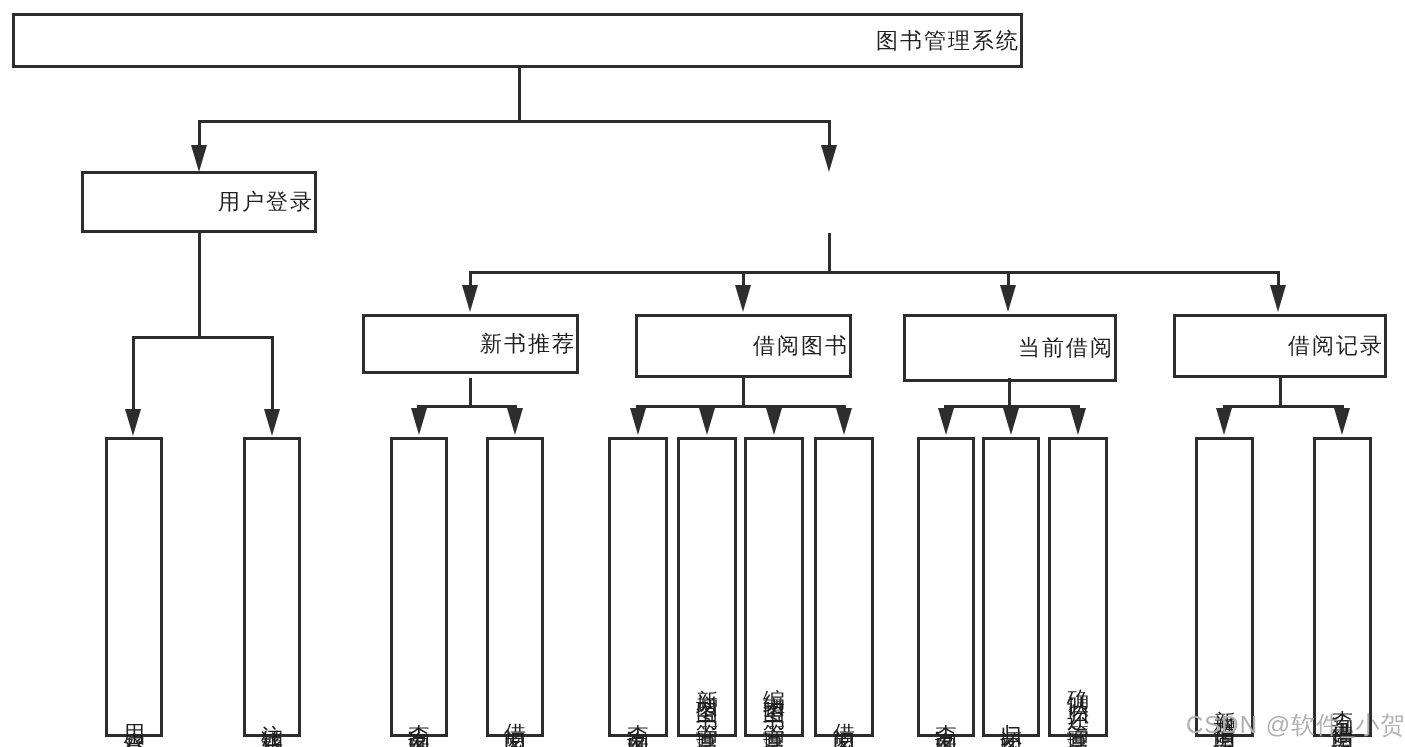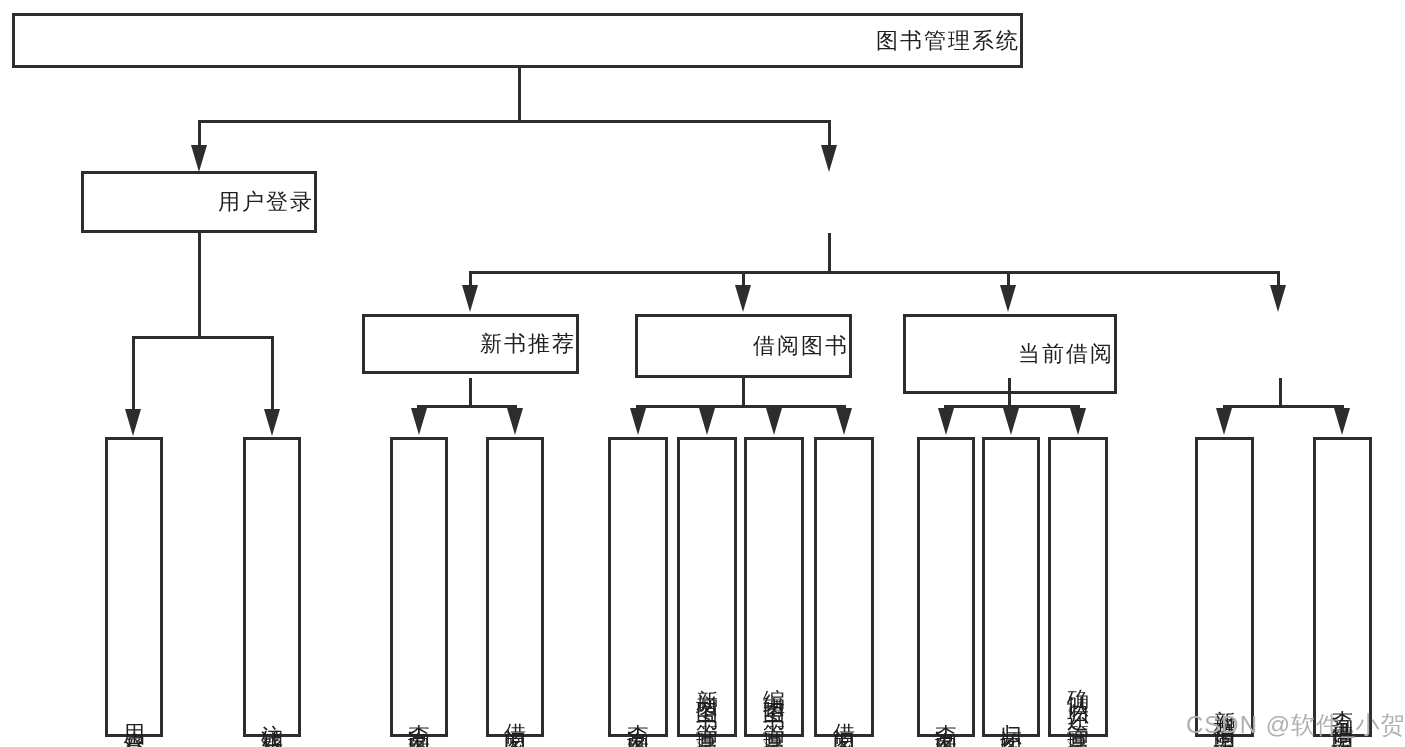--- a/index.html
+++ b/index.html
@@ -84,22 +84,25 @@
   <div class="arr" style="left:1000px;top:285px"></div>
   <div class="vl" style="left:1277px;top:271px;height:14px"></div>
   <div class="arr" style="left:1270px;top:285px"></div>
 
   <div class="box hbox" style="left:362px;top:314px;width:217px;height:60px">
     <span>新书推荐</span>
   </div>
   <div class="box hbox" style="left:635px;top:314px;width:217px;height:64px">
     <span>借阅图书</span>
   </div>
-  <div class="box hbox" style="left:903px;top:314px;width:214px;height:80px">
+  <div class="box hbox" style="left:903px;top:314px;width:214px;height:68px">
     <span>当前借阅</span>
+  </div>
+  <div class="box hbox" style="left:1173px;top:314px;width:214px;height:64px">
+    <span>借阅记录</span>
   </div>
 
   <div class="vl" style="left:469px;top:378px;height:29px"></div>
   <div class="hl" style="left:417px;top:405px;width:100px"></div>
   <div class="arr" style="left:411px;top:408px"></div>
   <div class="arr" style="left:507px;top:408px"></div>
 
   <div class="vl" style="left:742px;top:378px;height:29px"></div>
   <div class="hl" style="left:636px;top:405px;width:210px"></div>
   <div class="arr" style="left:630px;top:408px"></div>

